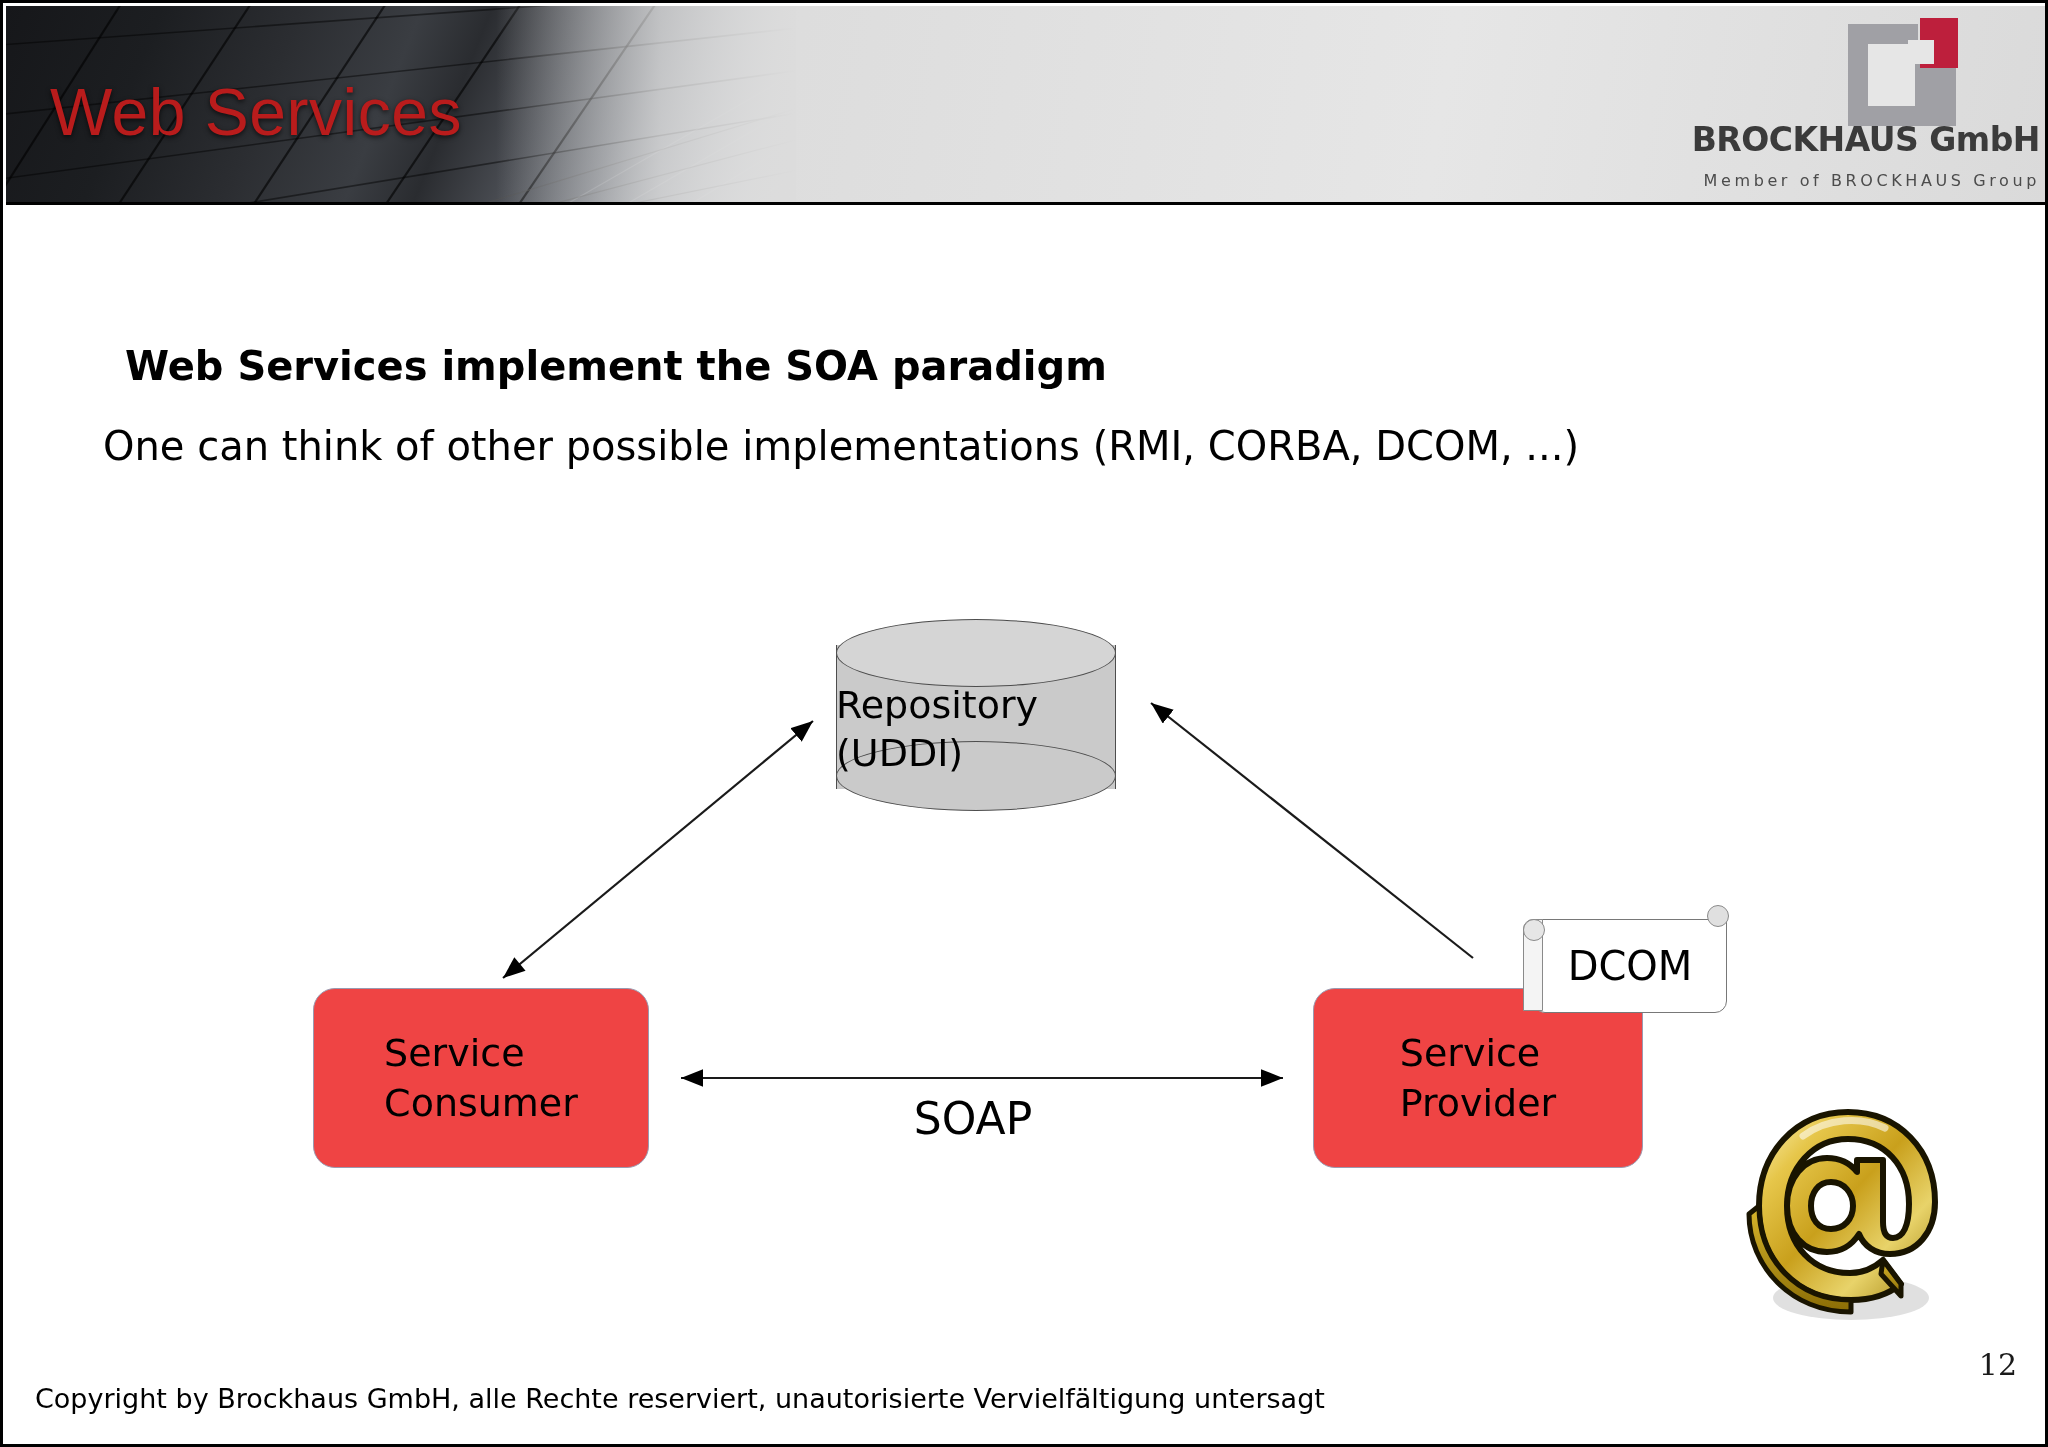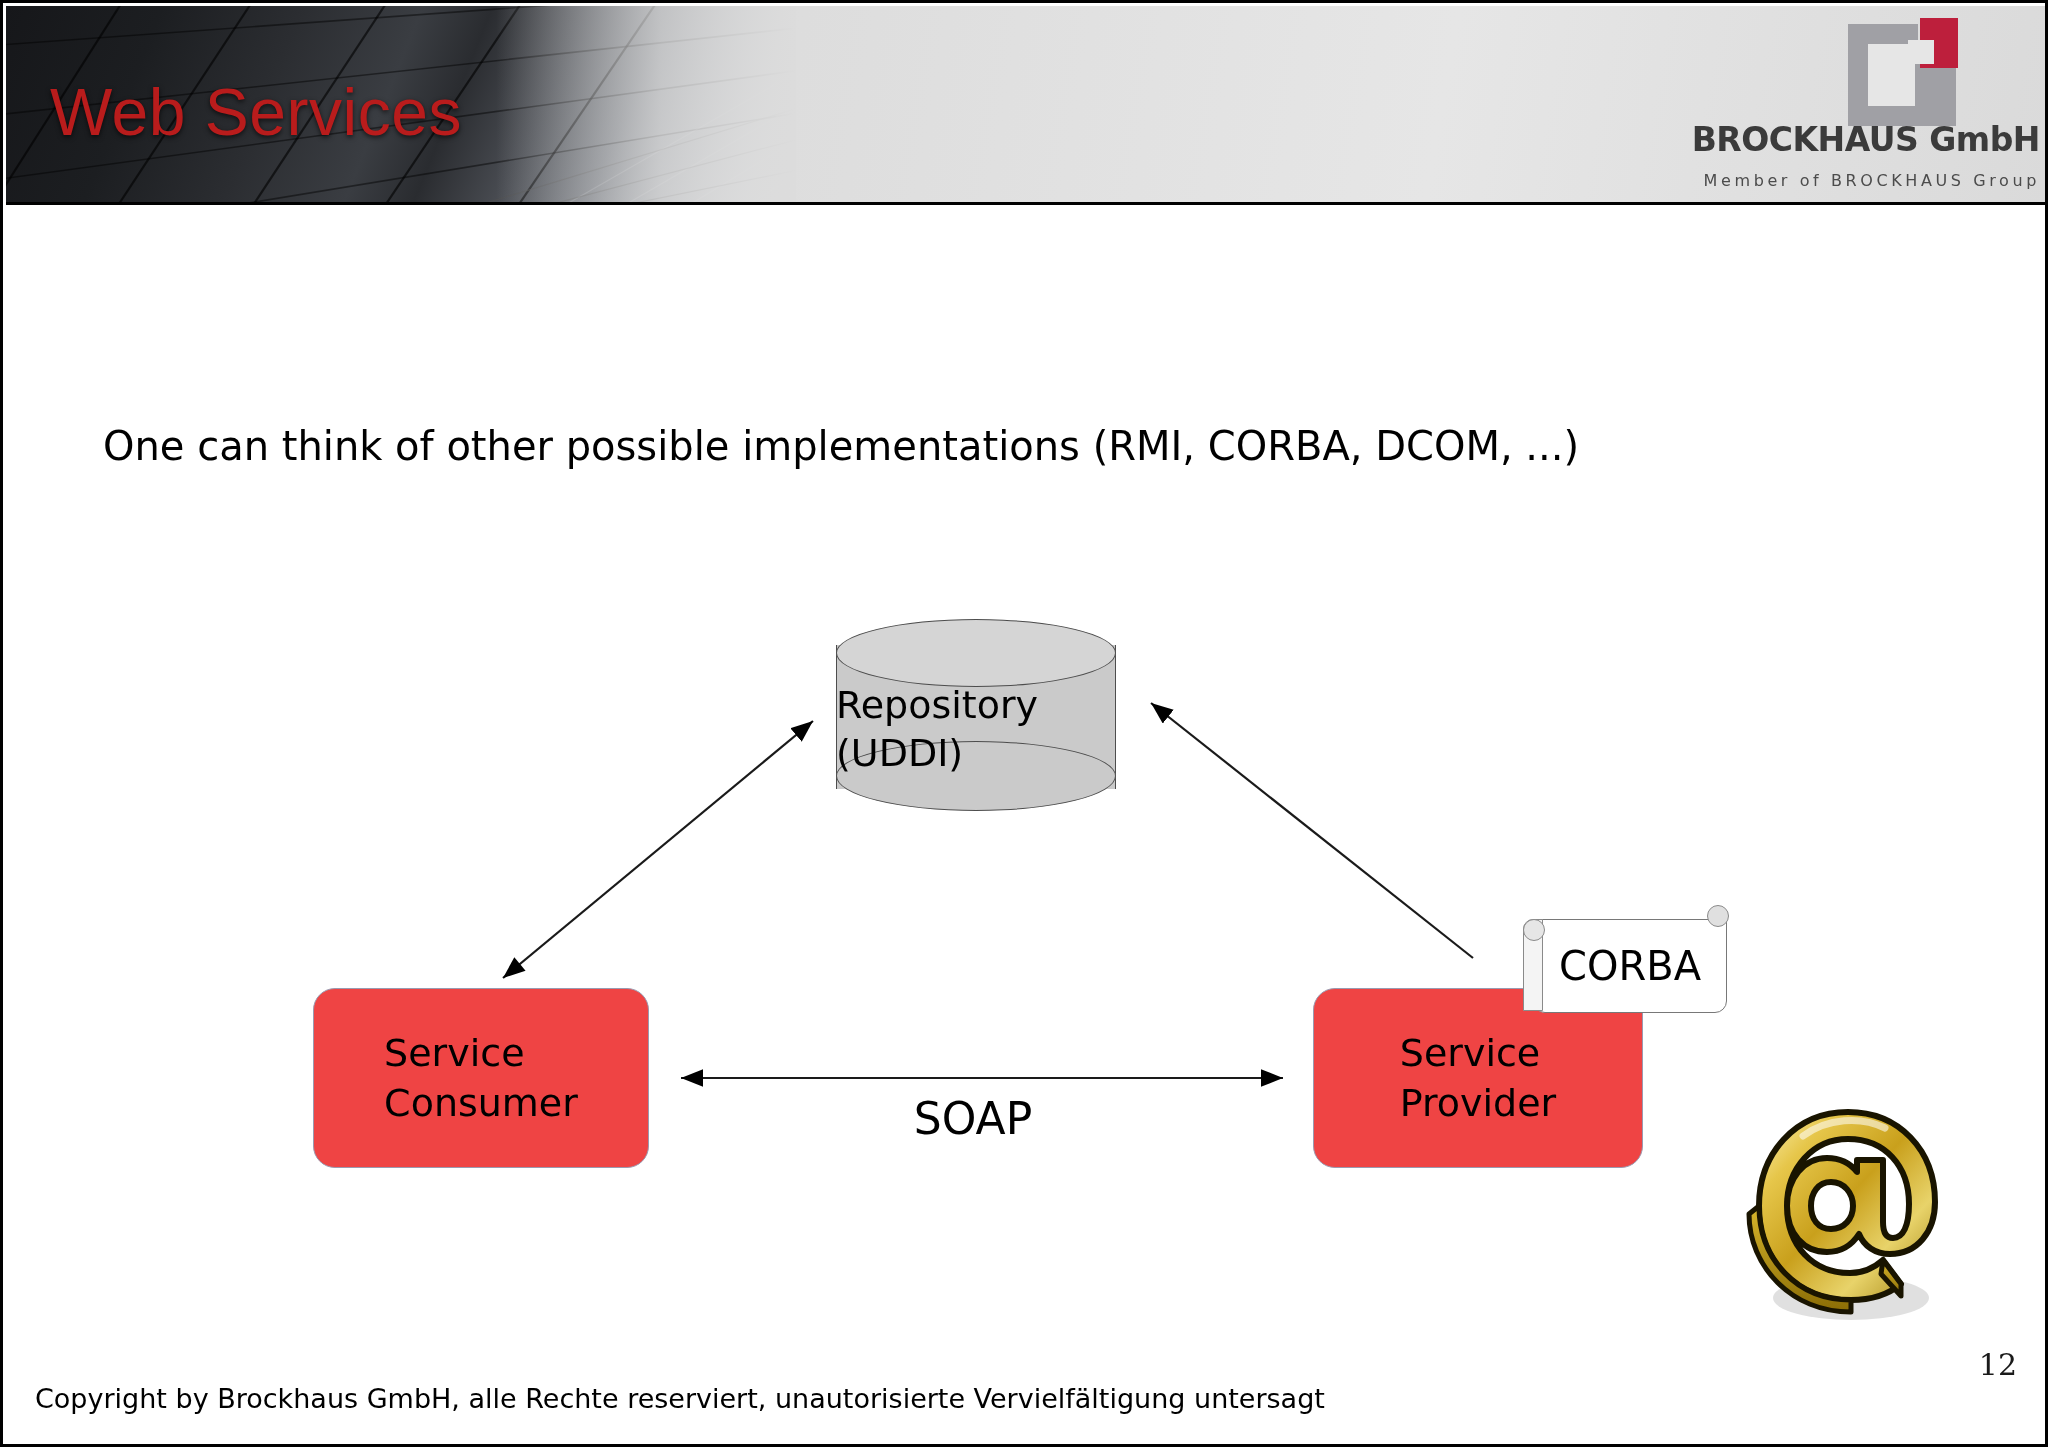--- a/index.html
+++ b/index.html
@@ -406,20 +406,21 @@
         <div class="lm-white"></div>
         <div class="lm-red"></div>
         <div class="lm-white2"></div>
       </div>
       <div class="logo-name">BROCKHAUS GmbH</div>
       <div class="logo-sub">Member of BROCKHAUS Group</div>
     </div>
   </div>
   <div class="header-rule"></div>
 
+  <div class="headline">Web Services implement the SOA paradigm</div>
   <div class="subline">One can think of other possible implementations (RMI, CORBA, DCOM, ...)</div>
 
   <div class="diagram">
     <svg width="2048" height="1447" viewBox="0 0 2048 1447">
       <defs>
         <marker id="arrowFilled" markerWidth="12" markerHeight="12" refX="10" refY="4" orient="auto" markerUnits="strokeWidth">
           <path d="M0,0 L10,4 L0,8 z" fill="#000000"></path>
         </marker>
         <marker id="arrowFilledStart" markerWidth="12" markerHeight="12" refX="0" refY="4" orient="auto" markerUnits="strokeWidth">
           <path d="M10,0 L0,4 L10,8 z" fill="#000000"></path>
@@ -456,21 +457,21 @@
       <div>Service</div>
       <div>Provider</div>
     </div>
   </div>
 
   <div class="wsdl-doc">
     <div class="sheet"></div>
     <div class="curl-l"></div>
     <div class="curl-l2"></div>
     <div class="curl-r"></div>
-    <div class="wsdl-label">CORBA</div>
+    <div class="wsdl-label">DCOM</div>
   </div>
 
   <div class="soap-label">SOAP</div>
 
   <div class="at-symbol">
     <svg width="210" height="230" viewBox="0 0 210 230">
       <defs>
         <linearGradient id="goldOuter" x1="0" y1="0" x2="1" y2="1">
           <stop offset="0%" stop-color="#fdf3b8"></stop>
           <stop offset="22%" stop-color="#e6c64a"></stop>

